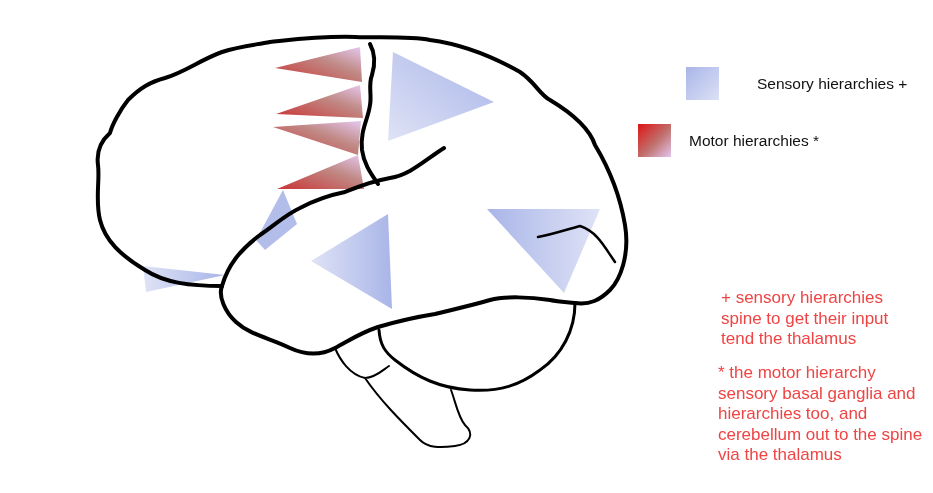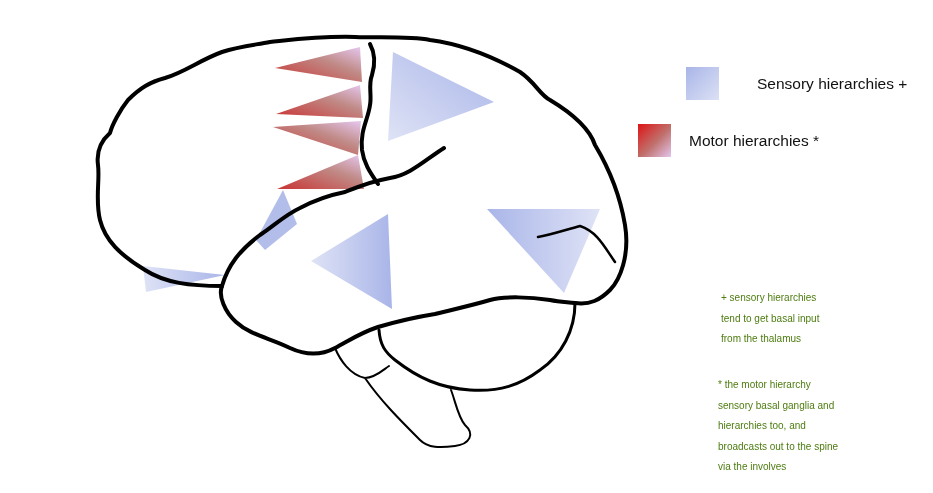--- a/index.html
+++ b/index.html
@@ -3,21 +3,21 @@
   <meta charset="utf-8">
   <style>
     html, body { margin: 0; padding: 0; background: #ffffff; }
     body { width: 933px; height: 493px; position: relative; overflow: hidden; font-family: "Liberation Sans", sans-serif; }
     #figure { position: absolute; left: 0; top: 0; width: 933px; height: 493px; }
     .legend-item { position: absolute; display: flex; align-items: center; }
     .swatch { width: 33px; height: 33px; }
     .swatch.sensory { background: linear-gradient(135deg, #a9b5e8 0%, #dce1f5 100%); }
     .swatch.motor { background: linear-gradient(135deg, #dd1414 0%, #c0726e 55%, #e3c6ee 100%); }
     .legend-label { font-size: 15.5px; color: #111; margin-left: 18px; white-space: nowrap; }
-    .note { position: absolute; font-size: 10px; line-height: 20.5px; color: #4d7c0f; }
+    .note { position: absolute; font-size: 17px; line-height: 20.5px; color: #ef4444; }
     .note div { white-space: nowrap; }
   </style>
 </head>
 <body>
 
 <svg id="figure" viewBox="0 0 933 493" xmlns="http://www.w3.org/2000/svg">
   <defs>
     <linearGradient id="gMotor" x1="0" y1="1" x2="1" y2="0">
       <stop offset="0" stop-color="#c93535"></stop>
       <stop offset="0.6" stop-color="#c08a86"></stop>
@@ -75,23 +75,23 @@
   <div class="swatch sensory"></div>
   <span class="legend-label">Sensory hierarchies +</span>
 </div>
 <div class="legend-item" style="left:638px; top:124px;">
   <div class="swatch motor"></div>
   <span class="legend-label">Motor hierarchies *</span>
 </div>
 
 <div class="note" style="left:721px; top:288px;">
   <div>+ sensory hierarchies</div>
-  <div>tend to get basal input</div>
-  <div>from the thalamus</div>
+  <div>spine to get their input</div>
+  <div>tend the thalamus</div>
 </div>
 
-<div class="note" style="left:718px; top:375px;">
+<div class="note" style="left:718px; top:363px;">
   <div>* the motor hierarchy</div>
   <div>sensory basal ganglia and</div>
   <div>hierarchies too, and</div>
-  <div>broadcasts out to the spine</div>
-  <div>via the involves</div>
+  <div>cerebellum out to the spine</div>
+  <div>via the thalamus</div>
 </div>
 
 </body></html>

